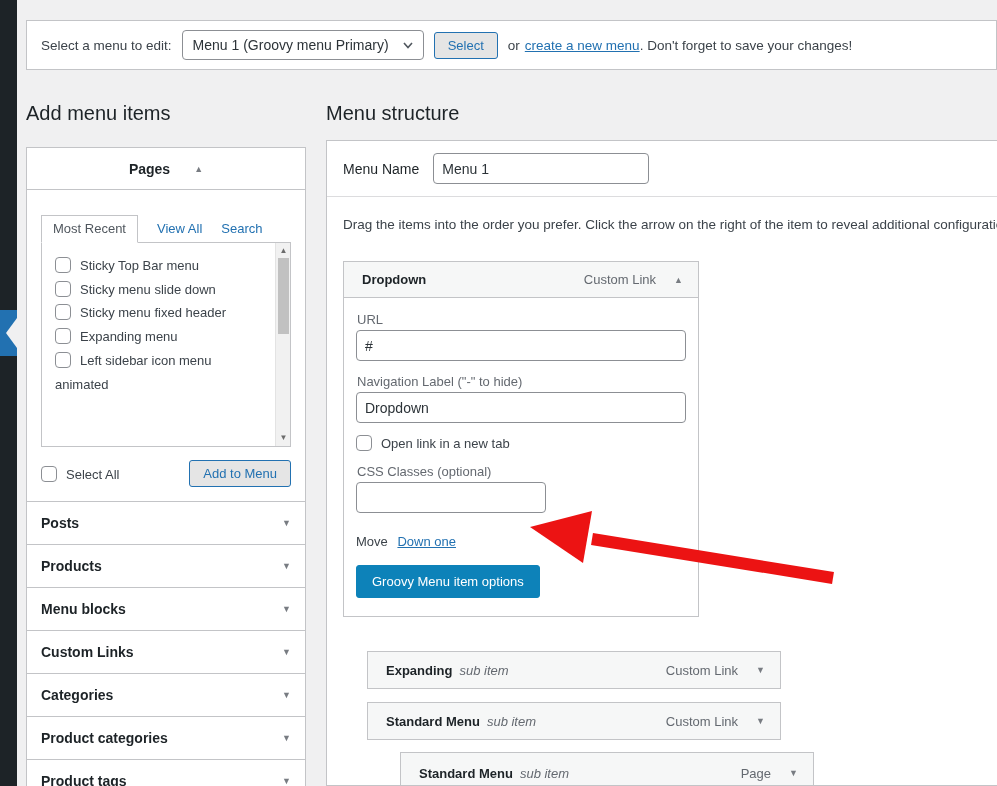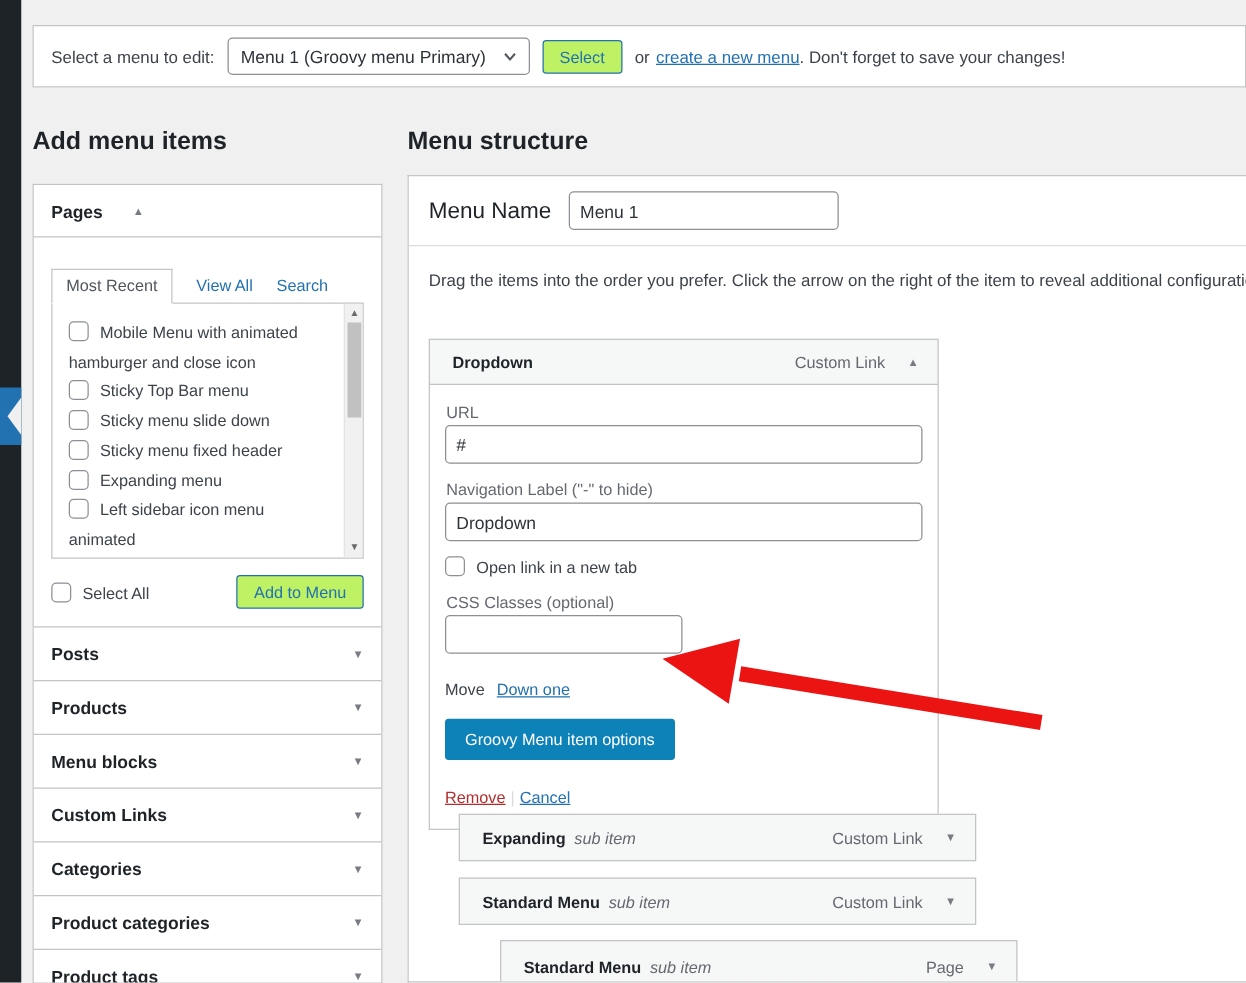--- a/index.html
+++ b/index.html
@@ -12,34 +12,34 @@
   #fold-tab { position:absolute; left:0; top:310px; width:17px; height:46px; background:#2271b1; }
   #fold-tab .notch { position:absolute; right:0; top:8px; width:0; height:0;
     border-top:15px solid transparent; border-bottom:15px solid transparent; border-right:11px solid #f0f0f1; }
 
   
   #top-bar { left:26px; top:20px; width:971px; height:50px; background:#fff;
     border:1px solid #c3c4c7; display:flex; align-items:center; padding-left:14px; gap:10px; font-size:13.5px; }
   .fake-select { height:30px; border:1px solid #8c8f94; border-radius:4px; background:#fff;
     display:inline-flex; align-items:center; padding:0 10px; gap:14px; color:#2c3338; font-size:14px; min-width:222px; cursor:pointer; }
   .chev { width:10px; height:10px; }
-  .btn-secondary { display:inline-block; border:1px solid #2271b1; border-radius:3px; background:#bef264;
+  .btn-secondary { display:inline-block; border:1px solid #2271b1; border-radius:3px; background:#e5e5e5;
     color:#2271b1; padding:5px 13px; font-size:13px; cursor:pointer; }
   a, .link { color:#2271b1; text-decoration:underline; cursor:pointer; }
   .link-plain { color:#2271b1; text-decoration:none; cursor:pointer; }
 
   
-  .h2 { font-size:20px; font-weight:700; color:#1d2327; }
+  .h2 { font-size:20px; font-weight:400; color:#1d2327; }
   #h-add { left:26px; top:102px; }
   #h-structure { left:326px; top:102px; }
 
   
   #left-panel { left:26px; top:147px; width:280px; height:640px; background:#fff;
     border:1px solid #c3c4c7; overflow:hidden; }
-  .acc-header { height:41px; display:flex; align-items:center; justify-content:flex-start;
+  .acc-header { height:41px; display:flex; align-items:center; justify-content:center;
     padding:0 14px; cursor:pointer;gap:24px; }
   .acc-title { font-weight:600; font-size:14px; color:#1d2327; }
   .tri { font-size:9px; color:#787c82; }
   #pages-body { border-top:1px solid #c3c4c7; padding:25px 14px 14px 14px; }
   .tabs { display:flex; align-items:flex-end; position:relative; z-index:2; }
   .tab-active { background:#fff; border:1px solid #c3c4c7; border-bottom:1px solid #fff;
     padding:5px 11px 6px 11px; color:#50575e; margin-bottom:-1px; cursor:pointer;text-align:right; }
   .tab-link { padding:5px 0 6px 0; margin-left:19px; font-size:13px; }
   #list-box { position:relative; border:1px solid #c3c4c7; height:205px; padding:11px 24px 0 13px; overflow:hidden; background:#fff; }
   #list-box li { list-style:none; line-height:23.7px; color:#3c434a; }
@@ -51,28 +51,28 @@
   #sb .up { top:1px; } #sb .down { bottom:1px; }
   #sb .thumb { position:absolute; left:2px; top:15px; width:11px; height:76px; background:#c1c1c1; cursor:pointer; }
   #selectall-row { margin-top:13px; display:flex; align-items:center; justify-content:space-between;text-align:center; }
   .acc-row { height:43px; border-top:1px solid #c3c4c7; display:flex; align-items:center;
     justify-content:space-between; padding:0 14px; cursor:pointer; }
 
   
   #structure-panel { left:326px; top:140px; width:671px; height:646px; background:#fff;
     border:1px solid #c3c4c7; border-right:none; overflow:hidden; }
   #name-row { height:56px; border-bottom:1px solid #dcdcde; display:flex; align-items:center; padding-left:16px; gap:14px; }
-  #name-row label { font-size:18px; color:#1d2327; }
+  #name-row label { font-size:14px; color:#1d2327; }
   input.txt { border:1px solid #8c8f94; border-radius:4px; height:31px; padding:0 8px;
     font-family:inherit; font-size:14px; color:#2c3338; background:#fff; }
   #menu-name-input { width:216px; }
   #instructions { position:absolute; left:16px; top:76px; white-space:nowrap; font-size:13.5px; color:#3c434a; }
 
   
-  #dd-item { position:absolute; left:16px; top:130px; width:408px; }
+  #dd-item { position:absolute; left:16px; top:120px; width:356px; }
   .mi-header { height:37px; background:#f6f7f7; border:1px solid #c3c4c7; display:flex;
     align-items:center; justify-content:space-between; padding:0 15px 0 18px; cursor:move; }
   .mi-title { font-weight:700; font-size:13px; color:#1d2327; }
   .mi-type { color:#646970; font-size:13px; display:flex; align-items:center; gap:18px; }
   #dd-body { border:1px solid #c3c4c7; border-top:none; background:#fff; padding:14px 12px 18px 12px; }
   .fld-label { display:block; color:#646970; font-size:13px; margin:0 0 3px 1px; }
   #dd-body .row-gap { margin-top:13px; }
   #url-input, #navlabel-input { width:100%; }
   #css-input { width:190px; }
   .cb-row { display:flex; align-items:center; margin-top:12px; color:#3c434a; }
@@ -128,21 +128,20 @@
     <span class="tri">▲</span>
   </div>
   <div id="pages-body">
     <div class="tabs">
       <span class="tab-active">Most Recent</span>
       <span class="tab-link link-plain">View All</span>
       <span class="tab-link link-plain">Search</span>
     </div>
     <div id="list-box">
       <ul>
-        <li><span class="cb"></span><span>Mobile Menu with animated hamburger and close icon</span></li>
         <li><span class="cb"></span><span>Sticky Top Bar menu</span></li>
         <li><span class="cb"></span><span>Sticky menu slide down</span></li>
         <li><span class="cb"></span><span>Sticky menu fixed header</span></li>
         <li><span class="cb"></span><span>Expanding menu</span></li>
         <li><span class="cb"></span><span>Left sidebar icon menu animated</span></li>
       </ul>
       <div id="sb">
         <div class="sb-arrow up">▲</div>
         <div class="thumb"></div>
         <div class="sb-arrow down">▼</div>
@@ -215,23 +214,20 @@
 
       <div id="move-row">
         <span>Move</span>
         <span class="link">Down one</span>
       </div>
 
       <div>
         <span class="btn-primary">Groovy Menu item options</span>
       </div>
 
-      <div id="actions-row">
-        <span class="remove-link">Remove</span><span class="sep">|</span><span class="link">Cancel</span>
-      </div>
     </div>
   </div>
 
   <div id="sub-0" class="sub-item">
     <span><span class="mi-title">Expanding</span><span class="sub-badge">sub item</span></span>
     <span class="mi-type">
         <span>Custom Link</span>
       <span class="tri">▼</span>
       </span>
   </div>

